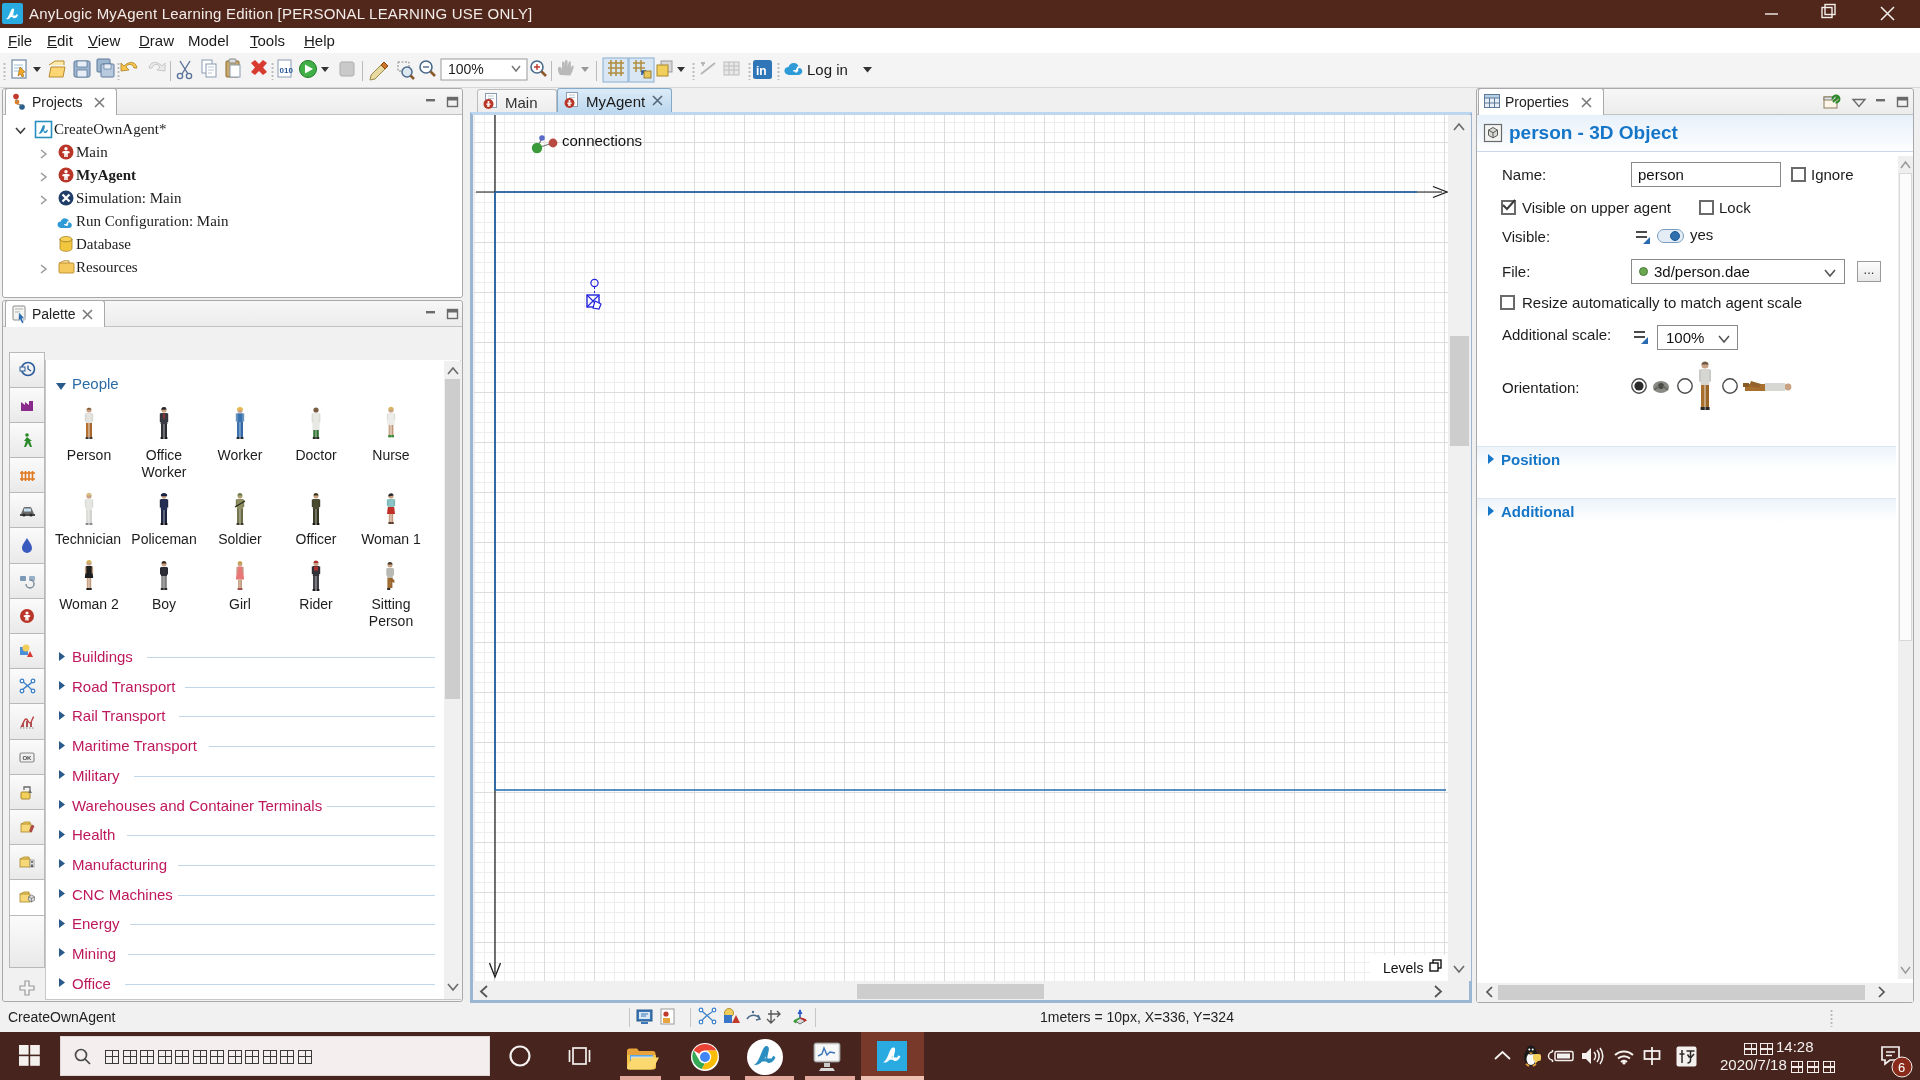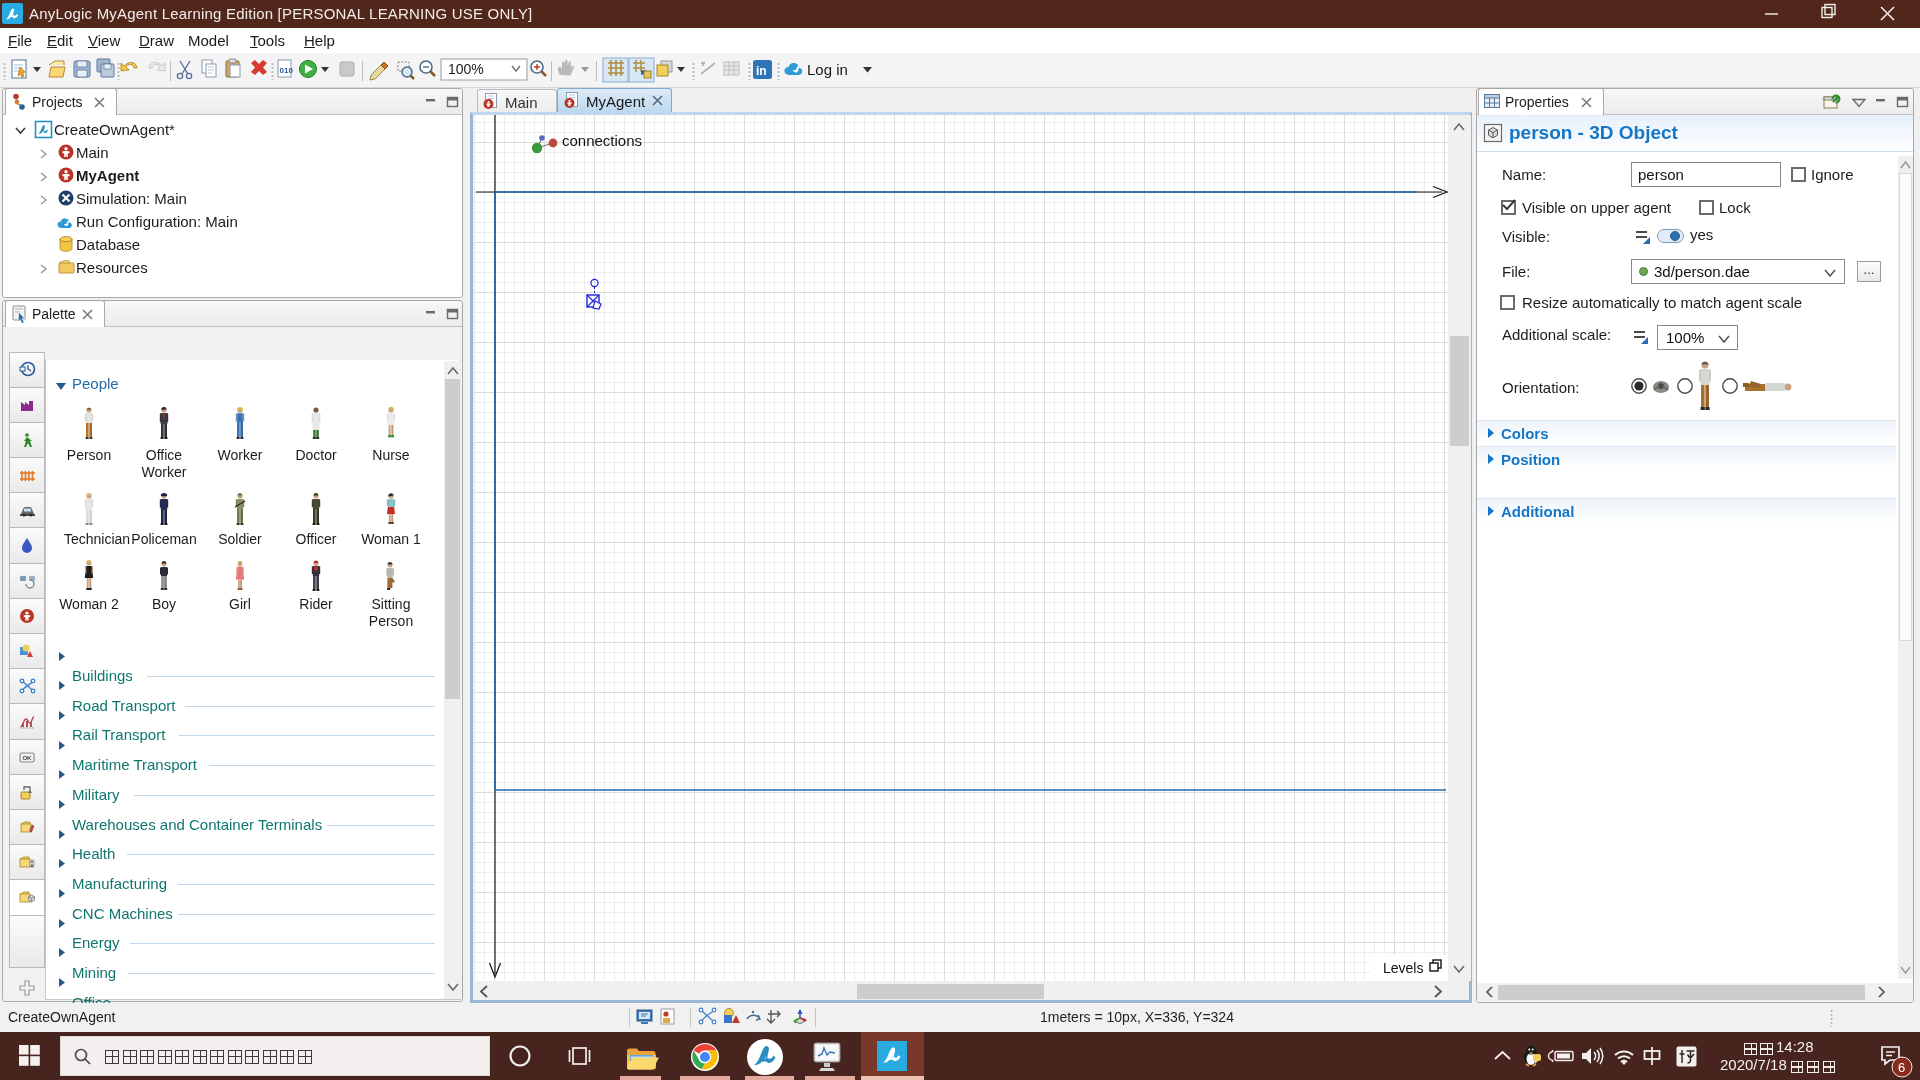--- a/index.html
+++ b/index.html
@@ -17,23 +17,23 @@
 .tsep{position:absolute;top:8px;width:1px;height:20px;background:#bbb;}
 .tgrip{position:absolute;top:9px;width:3px;height:18px;background-image:radial-gradient(circle,#b9b9b9 1px,transparent 1.2px);background-size:3px 4px;}
 
 .panel{position:absolute;background:#f1f1f1;border:1px solid #a9a9a9;border-radius:3px;}
 .tabrow{position:absolute;left:0;top:0;right:0;height:26px;border-bottom:1px solid #c2c2c2;background:linear-gradient(#f7f7f7,#ececec);border-radius:3px 3px 0 0;}
 .vtab{position:absolute;left:0;top:-1px;height:27px;background:#ffffff;border:1px solid #a9a9a9;border-bottom:none;border-radius:3px 3px 0 0;}
 .vtab .txt{position:absolute;top:5px;font-size:14px;color:#222;}
 .pcontent{position:absolute;left:0;top:26px;right:0;bottom:0;background:#fff;border-radius:0 0 3px 3px;}
 .minmax{position:absolute;top:8px;width:11px;height:10px;}
 
-.trow{position:absolute;font-size:15px;color:#1c1c1c;}
-
-.psec{position:absolute;font-size:15px;color:#0f766e;margin-top:19px;}
+.trow{position:absolute;font-size:15px;color:#1c1c1c;font-family:Liberation Serif, serif;}
+
+.psec{position:absolute;font-size:15px;color:#be185d;}
 .psec .rule{position:absolute;top:9px;height:1px;background:#c2d6ea;}
 .plabel{position:absolute;font-size:14px;color:#1c1c1c;text-align:center;line-height:17px;}
 
 .plab{position:absolute;font-size:15px;color:#1c1c1c;}
 .cb{position:absolute;width:15px;height:15px;border:2px solid #6a6a6a;background:#fff;}
 .sechead{position:absolute;left:0;width:419px;height:25px;background:linear-gradient(#edf3fa 0%,#f8fbfd 55%,#ffffff 100%);border-top:1px solid #dde7f2;}
 .sechead .t{position:absolute;left:24px;top:4px;font-size:15px;font-weight:bold;color:#1576c8;}
 .sechead .tri{position:absolute;left:11px;top:7px;width:0;height:0;border-left:6px solid #1576c8;border-top:5px solid transparent;border-bottom:5px solid transparent;}
 
 .sbtrack{position:absolute;background:#f0f0f0;}
@@ -481,21 +481,21 @@
         <circle cx="7" cy="3" r="2.6" fill="#c9a183"></circle>
         <path d="M4.4 2.4 a2.6 2.6 0 0 1 5.2 0 Z" fill="#d8c080"></path>
         <rect x="3.8" y="6" width="6.4" height="11" fill="#e6e6e2"></rect>
         <rect x="2.8" y="6.5" width="1.4" height="8" fill="#dadad6"></rect>
         <rect x="9.8" y="6.5" width="1.4" height="8" fill="#dadad6"></rect>
         <rect x="4" y="17" width="2.7" height="13" fill="#dcdcd8"></rect>
         <rect x="7.3" y="17" width="2.7" height="13" fill="#d2d2ce"></rect>
         <rect x="3.6" y="30" width="3" height="2" fill="#8a8a8a"></rect>
         <rect x="7.4" y="30" width="3" height="2" fill="#8a8a8a"></rect>
       </svg>
-  <div class="plabel" style="left:47px;top:204px;width:94px">Technician</div>
+  <div class="plabel" style="left:38px;top:204px;width:94px">Technician</div>
   <svg width="14" height="34" style="left:154px;top:166px" viewBox="0 0 14 34">
         <circle cx="7" cy="3.4" r="2.4" fill="#c9a183"></circle>
         <path d="M3.9 3.2 a3.1 3.1 0 0 1 6.2 0 Z" fill="#1f2a4a"></path>
         <rect x="3.9" y="1.4" width="6.2" height="1.4" fill="#16203a"></rect>
         <rect x="3.8" y="6" width="6.4" height="11" fill="#242e52"></rect>
         <rect x="2.8" y="6.5" width="1.4" height="8" fill="#1f2946"></rect>
         <rect x="9.8" y="6.5" width="1.4" height="8" fill="#1f2946"></rect>
         <rect x="4" y="17" width="2.7" height="13" fill="#1f2946"></rect>
         <rect x="7.3" y="17" width="2.7" height="13" fill="#1a2440"></rect>
         <rect x="3.6" y="30" width="3" height="2" fill="#111"></rect>
@@ -860,24 +860,20 @@
         <circle cx="8" cy="8" r="7.2" fill="#fff" stroke="#4a4a4a" stroke-width="1.4"></circle>
       </svg>
   <svg width="52" height="18" style="left:264px;top:263px" viewBox="0 0 52 18">
         <circle cx="47" cy="9" r="3.4" fill="#c9a183"></circle>
         <rect x="24" y="5" width="20" height="8" fill="#d6d6d2"></rect>
         <rect x="4" y="6" width="20" height="7" fill="#a8702e"></rect>
         <path d="M2 5 l6 0 0 4 -6 0 Z" fill="#8a5a24"></path>
         <path d="M10 3 l10 3 -2 4 -10-2 Z" fill="#96622c"></path>
       </svg>
 
-  <div class="sechead" style="top:305px">
-        <div class="tri"></div>
-        <span class="t">Colors</span>
-      </div>
   <div class="sechead" style="top:331px">
         <div class="tri"></div>
         <span class="t">Position</span>
       </div>
   <div class="sechead" style="top:383px">
         <div class="tri"></div>
         <span class="t">Additional</span>
       </div>
 
   <div class="sbtrack" style="left:421px;top:41px;width:15px;height:823px;background:#efefef"></div>

